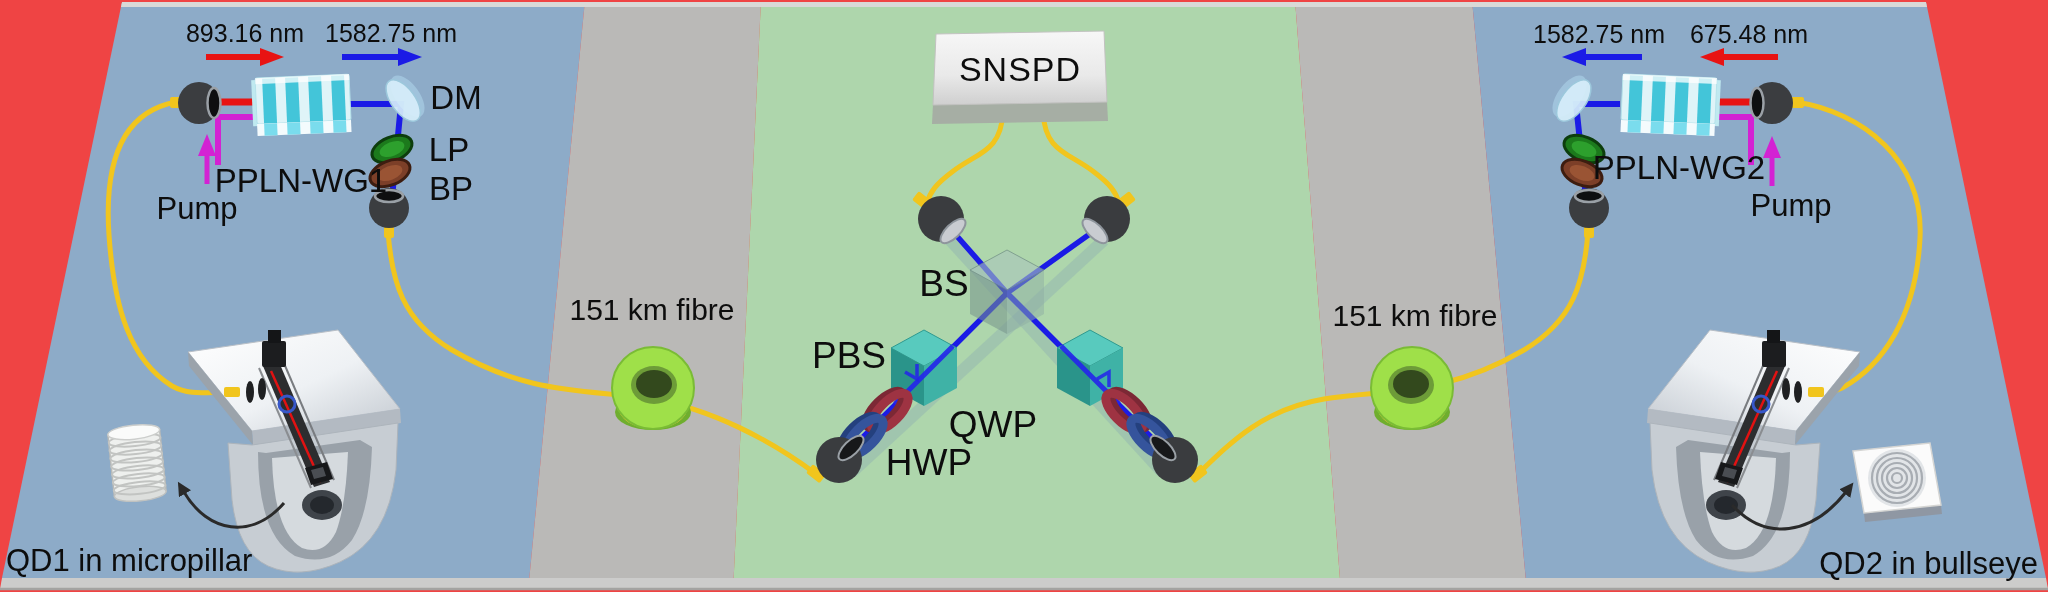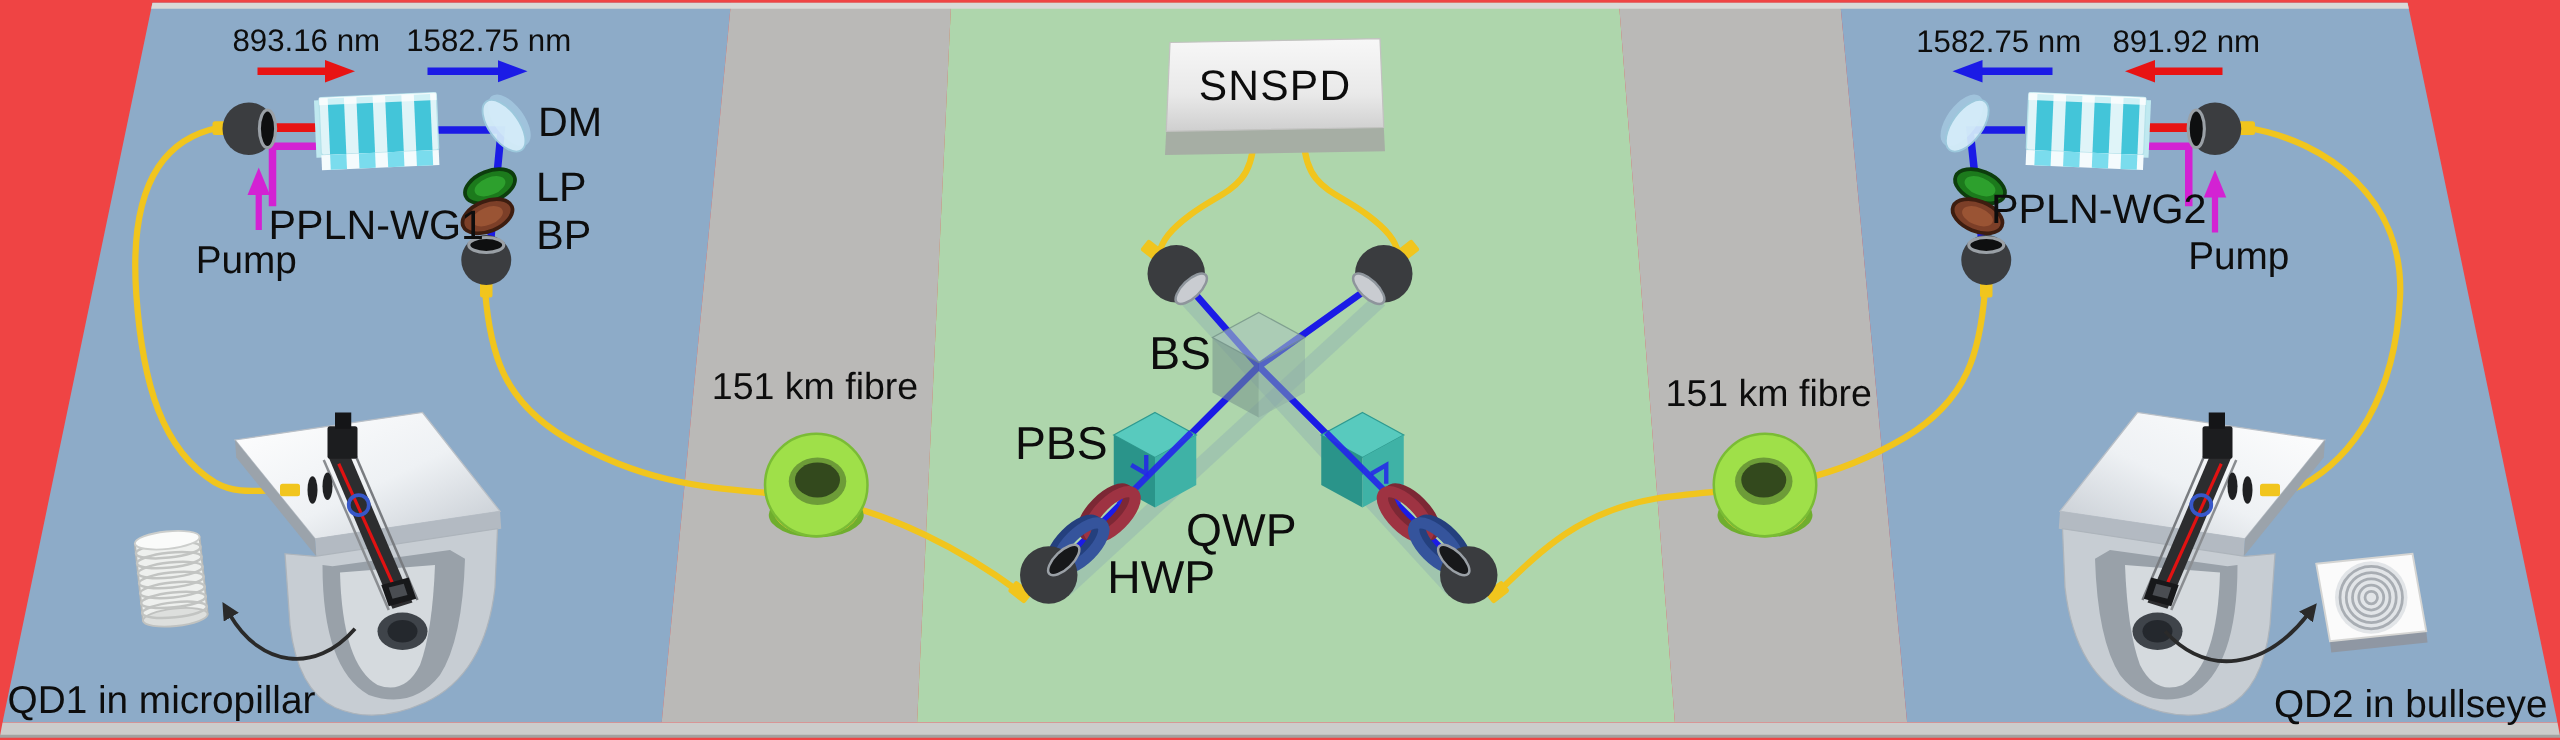--- a/index.html
+++ b/index.html
@@ -335,18 +335,18 @@
 <div class="label lab-qd anchor-left" style="left:6px;top:560px;">QD1 in micropillar</div>
 
 <div class="label lab-snspd" style="left:1020px;top:69px;">SNSPD</div>
 <div class="label lab-bsm" style="left:944px;top:283px;">BS</div>
 <div class="label lab-bsm" style="left:849px;top:355px;">PBS</div>
 <div class="label lab-bsm" style="left:953px;top:424px;margin-left:40px;">QWP</div>
 <div class="label lab-bsm" style="left:929px;top:462px;">HWP</div>
 
 <div class="label lab-fibre" style="left:1415px;top:316px;">151 km fibre</div>
 <div class="label lab-wl" style="left:1599px;top:34px;">1582.75 nm</div>
-<div class="label lab-wl" style="left:1749px;top:34px;">891.92 nm</div>
+<div class="label lab-wl" style="left:1749px;top:34px;">675.48 nm</div>
 <div class="label lab-ppln" style="left:1679px;top:167px;">PPLN-WG2</div>
 <div class="label lab-pump" style="left:1791px;top:205px;">Pump</div>
 <div class="label lab-qd anchor-right" style="left:2038px;top:563px;">QD2 in bullseye</div>
 
 </div>
 
 </body></html>

